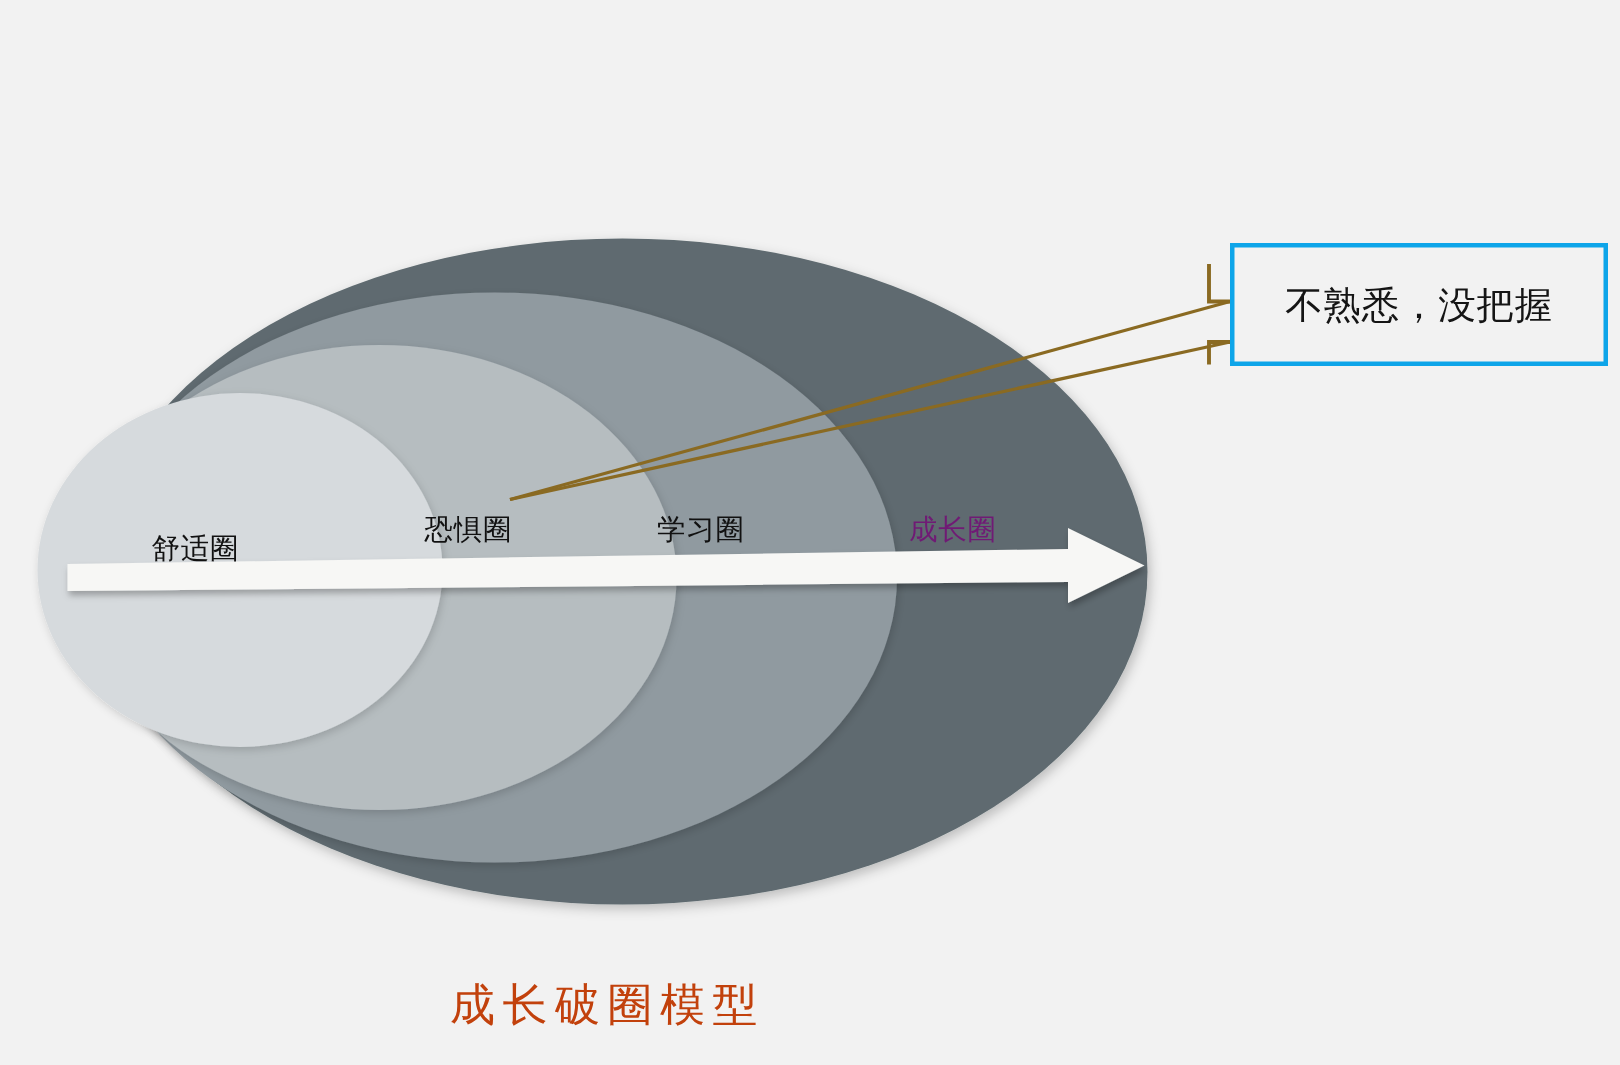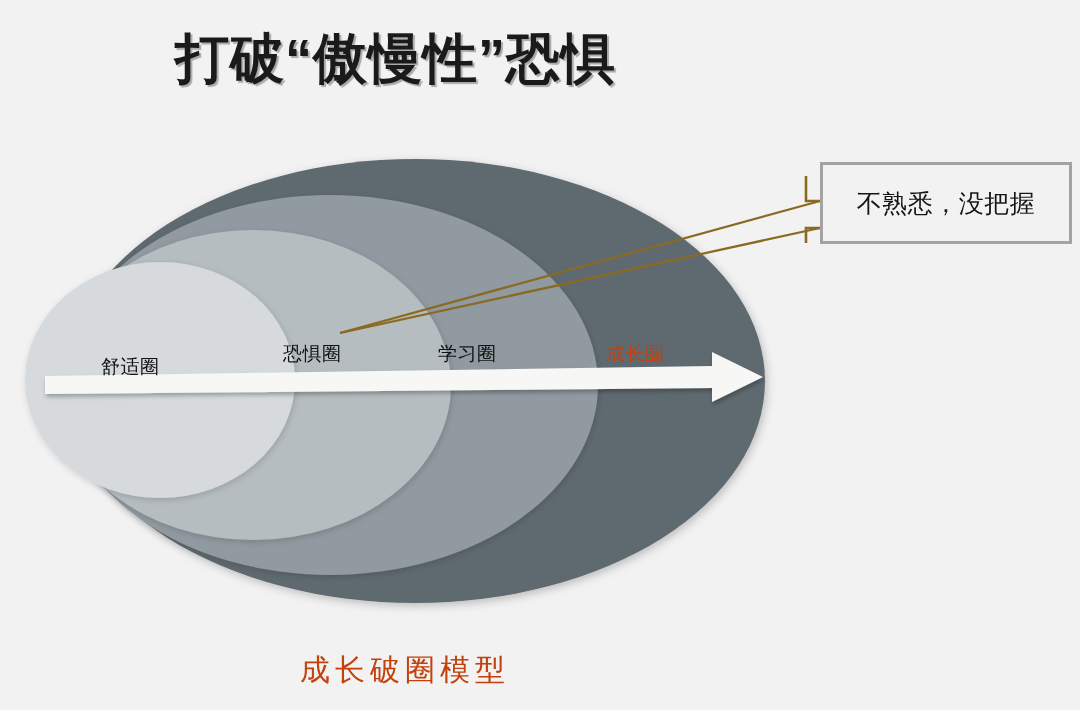--- a/index.html
+++ b/index.html
@@ -46,30 +46,30 @@
 
   
   .zone-label {
     position: absolute;
     font-size: 19px;
     line-height: 1;
     white-space: nowrap;
     letter-spacing: 0.5px;
   }
   .zone-label.dark { color: #111111; }
-  .zone-label.light { color: #c2410c; text-align: center; }
+  .zone-label.light { color: #701a75; text-align: center; }
 
   
   #callout-box {
     position: absolute;
     left: 820px;
     top: 162px;
     width: 252px;
     height: 82px;
-    border: 3px solid #a3a3a3;
+    border: 3px solid #0ea5e9;
     background: #f2f2f2;
     box-sizing: border-box;
     display: flex;
     align-items: center;
     justify-content: center;
   }
   #callout-text {
     font-size: 25px;
     color: #151515;
     white-space: nowrap;
@@ -88,21 +88,20 @@
     color: #c2410c;
     letter-spacing: 5px;
     white-space: nowrap;
   }
 </style>
 </head>
 <body>
 
 <div id="stage">
 
-  <div id="title">打破“傲慢性”恐惧</div>
 
   <svg id="diagram" viewBox="0 0 1080 710" xmlns="http://www.w3.org/2000/svg">
     <defs>
       <filter id="softShadow" x="-30%" y="-30%" width="170%" height="170%">
         <feDropShadow dx="2" dy="3" stdDeviation="4" flood-color="#000000" flood-opacity="0.22"></feDropShadow>
       </filter>
       <filter id="arrowShadow" x="-30%" y="-60%" width="170%" height="260%">
         <feDropShadow dx="1" dy="3" stdDeviation="2.2" flood-color="#000000" flood-opacity="0.28"></feDropShadow>
       </filter>
       <filter id="lightShadow" x="-30%" y="-30%" width="170%" height="170%">

